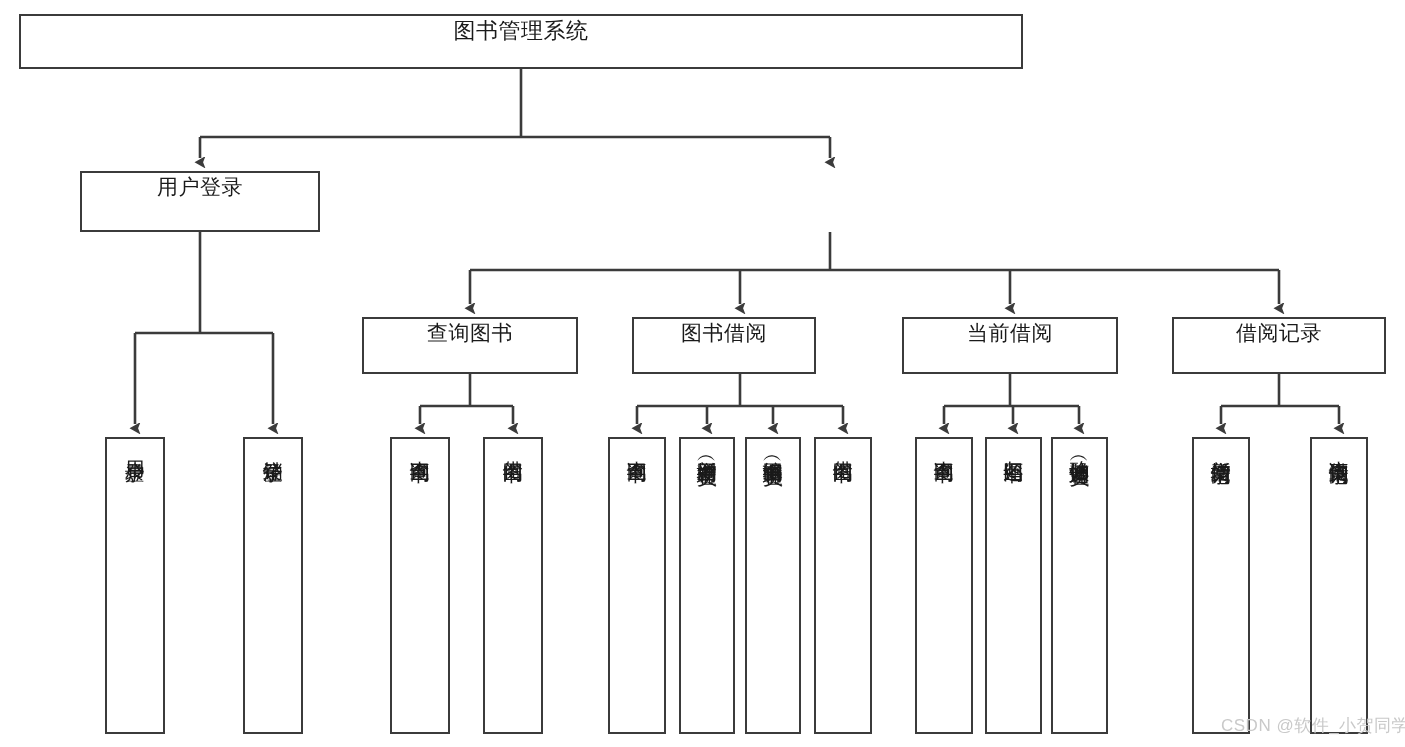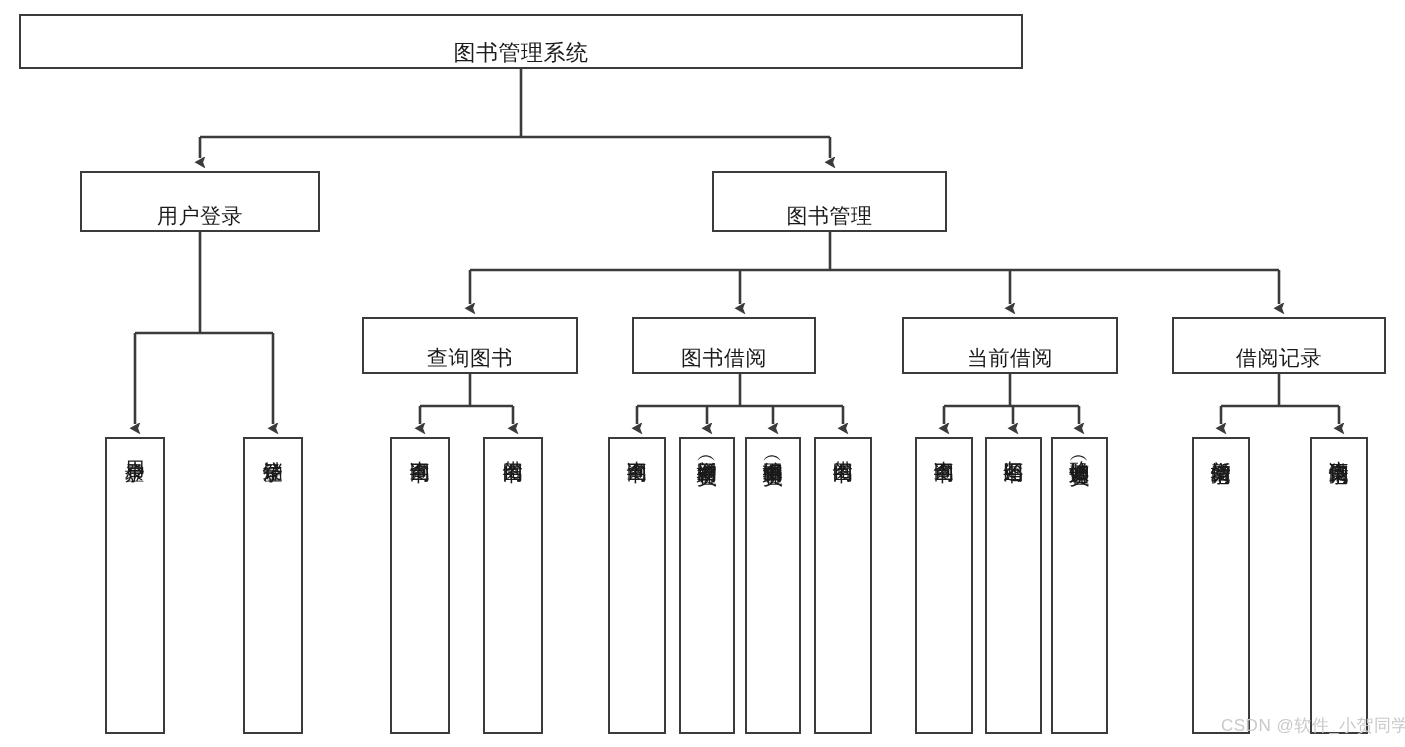--- a/index.html
+++ b/index.html
@@ -16,21 +16,21 @@
     height: 747px;
     background: #ffffff;
     overflow: hidden;
   }
   .node {
     position: absolute;
     box-sizing: border-box;
     border: 2px solid #3b3b3b;
     background: #ffffff;
     display: flex;
-    align-items: flex-end;
+    align-items: flex-start;
     justify-content: center;
     color: #1a1a1a;
     line-height: 1.32;
   }
   .node.horiz {
     font-size: 21px;
     letter-spacing: 0.5px;
   }
   .node.vert {
     writing-mode: vertical-rl;
@@ -144,23 +144,20 @@
     </g>
   </svg>
 
   <div class="node horiz root" style="left:19px; top:14px; width:1004px; height:55px;">
     <span>图书管理系统</span>
   </div>
 
   <div class="node horiz" style="left:80px; top:171px; width:240px; height:61px;">
     <span>用户登录</span>
   </div>
-  <div class="node horiz" style="left:712px; top:171px; width:235px; height:61px;">
-    <span>图书管理</span>
-  </div>
 
   <div class="node horiz" style="left:362px; top:317px; width:216px; height:57px;">
     <span>查询图书</span>
   </div>
   <div class="node horiz" style="left:632px; top:317px; width:184px; height:57px;">
     <span>图书借阅</span>
   </div>
   <div class="node horiz" style="left:1172px; top:317px; width:214px; height:57px;">
     <span>借阅记录</span>
   </div>

